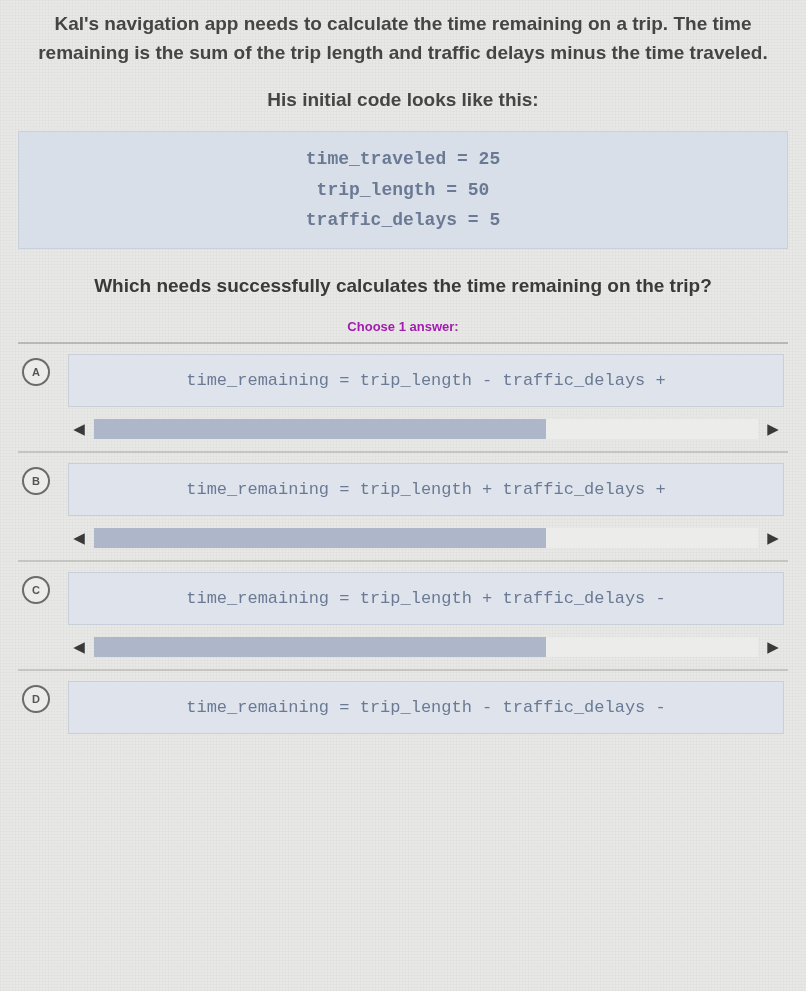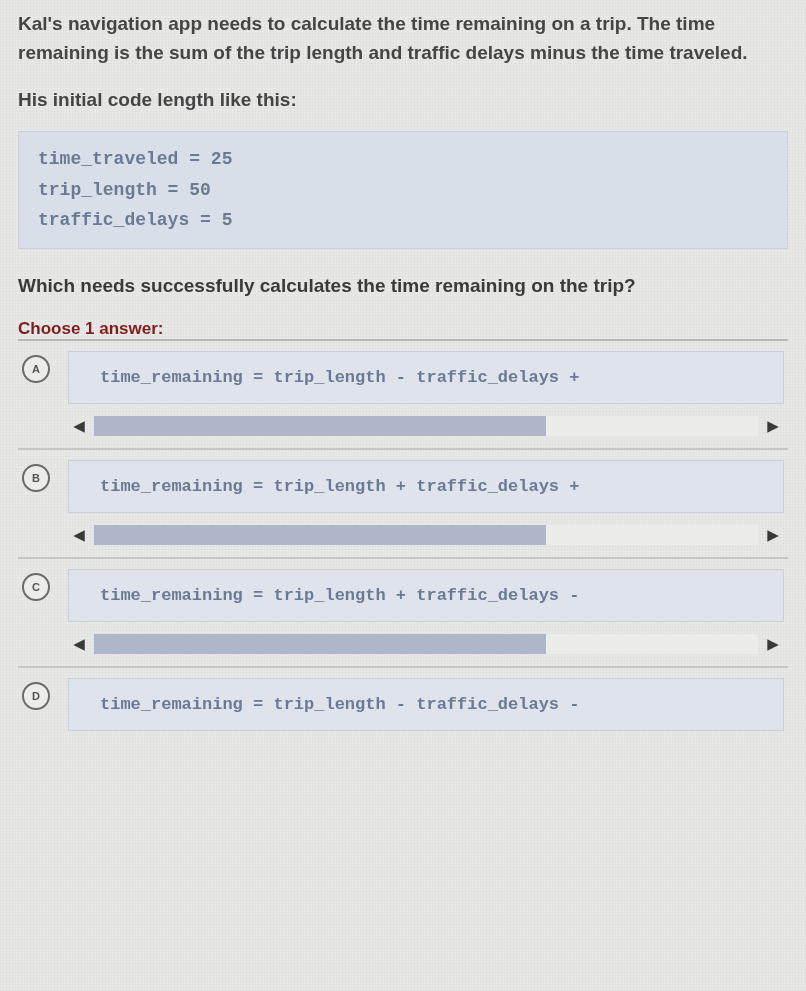--- a/index.html
+++ b/index.html
@@ -1,15 +1,15 @@
 <!DOCTYPE html>
 <html><head>
 <meta charset="utf-8">
 <style>
-  * { box-sizing: border-box; margin: 0; padding: 0; }
+  * { box-sizing: border-box; margin: 0; padding: 0; text-align: center; }
   body {
     width: 806px;
     height: 991px;
     background: #e8e8e6;
     font-family: -apple-system, BlinkMacSystemFont, 'Segoe UI', Arial, sans-serif;
     color: #3a3a3a;
     padding: 10px 18px;
     position: relative;
     overflow: hidden;
   }
@@ -49,24 +49,24 @@
     white-space: pre;
     box-shadow: inset 0 0 0 1px rgba(120,130,150,0.15);
   }
   .question {
     font-size: 19px;
     font-weight: 700;
     color: #3a3a3a;
     margin-bottom: 22px;
   }
   .choose {
-    font-size: 17px;
-    font-weight: 600;
-    color: #7f1d1d;
-    margin-bottom: 0;
+    font-size: 13px;
+    font-weight: 600;
+    color: #a21caf;
+    margin-bottom: 8px;
   }
   .hr {
     border: none;
     border-top: 2px solid #b8b8b4;
     margin-bottom: 0;
   }
   .option {
     border-bottom: 2px solid #c5c5c2;
     padding: 10px 0 8px 0;
   }
@@ -92,21 +92,21 @@
     font-size: 11px;
     font-weight: 700;
     color: #555;
   }
   .opt-code {
     flex: 1;
     background: #dfe4ec;
     padding: 16px 31px;
     font-family: 'Courier New', Courier, monospace;
     font-size: 17px;
-    font-weight: 700;
+    font-weight: 400;
     color: #6b7a94;
     white-space: nowrap;
     overflow: hidden;
     min-height: 52px;
     border: 1px solid #c8cfd9;
   }
   .scroll-row {
     display: flex;
     align-items: center;
     gap: 0;
@@ -135,21 +135,21 @@
     height: 100%;
     width: 68%;
     background: #aeb7ca;
   }
 </style>
 </head>
 <body>
 <div class="content">
 
 <p class="intro">Kal's navigation app needs to calculate the time remaining on a trip. The time remaining is the sum of the trip length and traffic delays minus the time traveled.</p>
-<p class="intro2">His initial code length like this:</p>
+<p class="intro2">His initial code looks like this:</p>
 
 <div class="code-block">time_traveled = 25
 trip_length = 50
 traffic_delays = 5</div>
 
 <p class="question">Which needs successfully calculates the time remaining on the trip?</p>
 <p class="choose">Choose 1 answer:</p>
 <hr class="hr">
 
 <div class="option">

